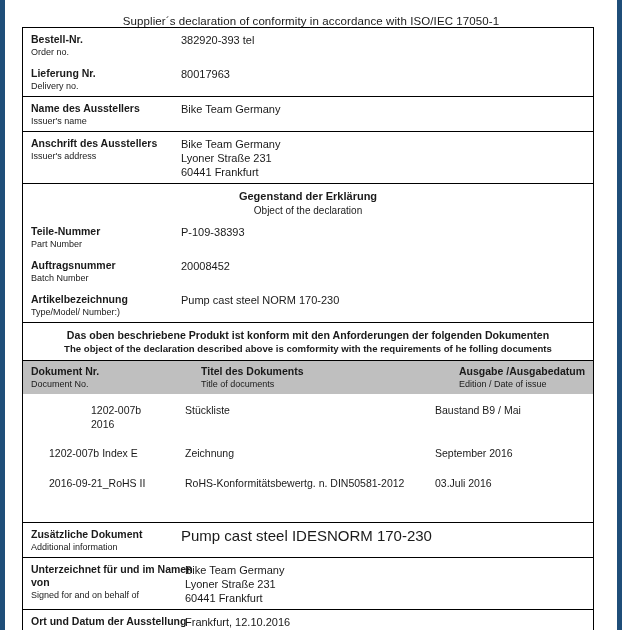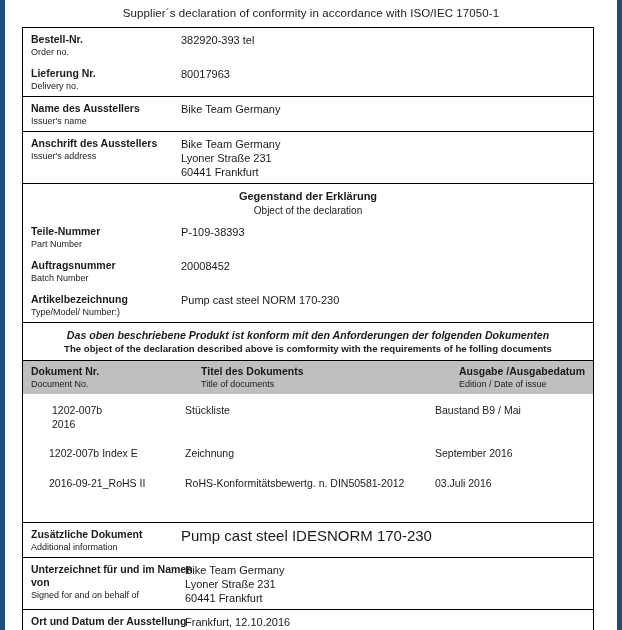--- a/index.html
+++ b/index.html
@@ -23,21 +23,21 @@
     bottom: 0;
     width: 5px;
     background: #1F4E79;
   }
   .edge-bar.left  { left: 0; }
   .edge-bar.right { right: 0; }
 
   
   .doc-title {
     position: absolute;
-    top: 0;
+    top: 8px;
     left: 5px;
     right: 5px;
     height: 26px;
     line-height: 26px;
     text-align: center;
     font-size: 11.5px;
     letter-spacing: 0.1px;
     white-space: nowrap;
   }
 
@@ -114,21 +114,20 @@
 
   
   .statement {
     text-align: center;
     padding: 5px 6px 5px 6px;
   }
   .statement .de-s {
     font-weight: bold;
     font-size: 10.6px;
     line-height: 14px;
-    font-style: italic;
   }
   .statement .en-s {
     font-size: 9.6px;
     line-height: 13px;
     font-weight: bold;
   }
 
   
   .doc-table {
     width: 100%;
@@ -156,21 +155,21 @@
     display: flex;
     margin-bottom: 16px;
     font-family: "Liberation Sans", sans-serif;
     font-size: 10.5px;
     line-height: 13.5px;
   }
   .doc-row .c-a { width: 162px; flex: 0 0 162px; padding-left: 26px; box-sizing: border-box; }
   .doc-row .c-b { width: 250px; flex: 0 0 250px; }
   .doc-row .c-c { flex: 1 1 auto; }
   .doc-row.first .c-a { padding-left: 29px; }
-  .wrap-line { display: block; }
+  .wrap-line { display: block; margin-left: 39px; }
 
   
   .kv .vals .val-lg { font-size: 15px; line-height: 15px; }
 </style>
 </head>
 <body>
 
 <div class="edge-bar left"></div>
 <div class="edge-bar right"></div>
 

